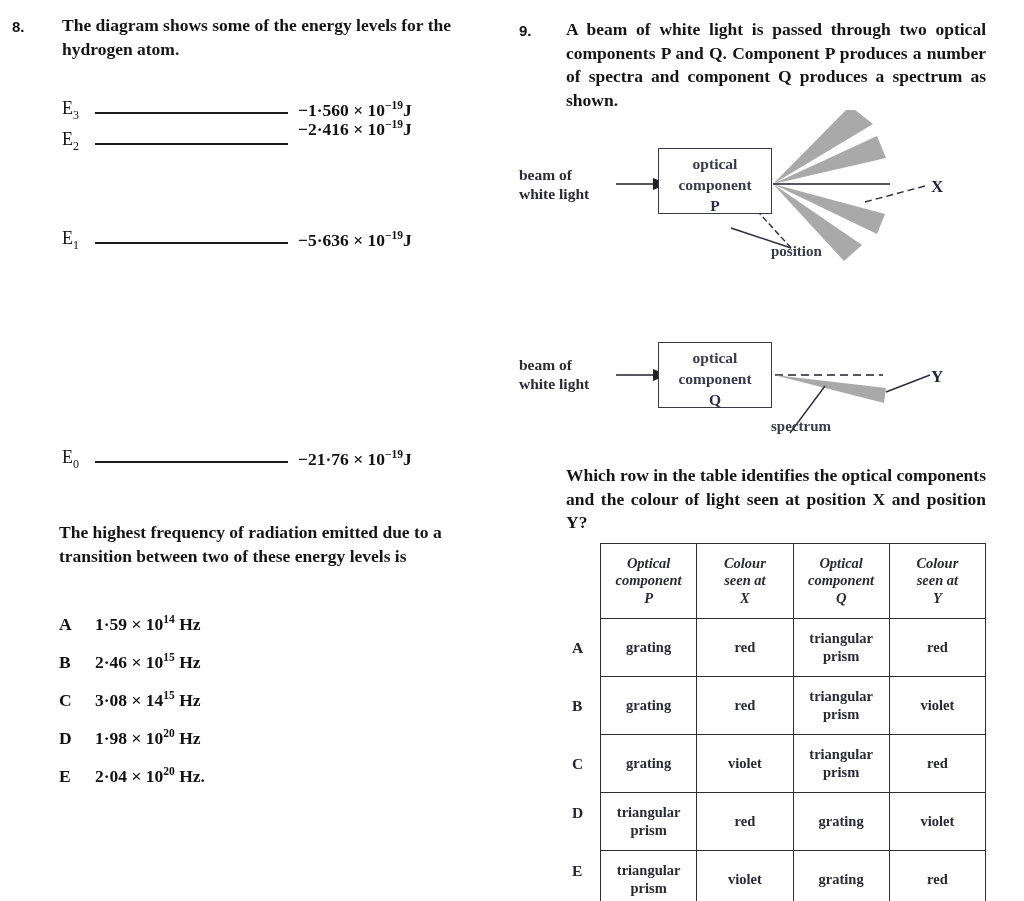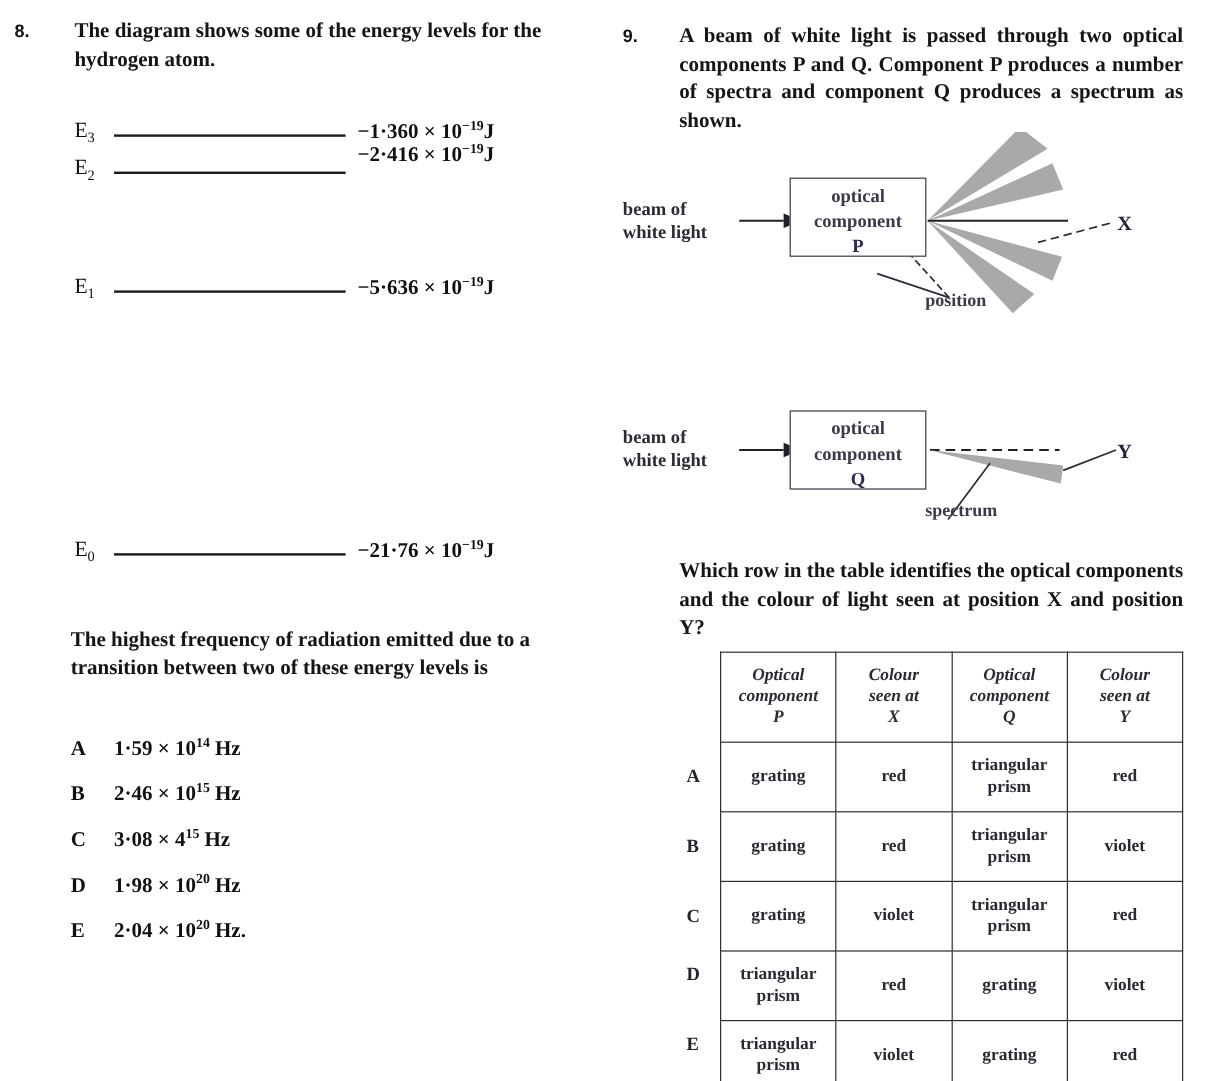--- a/index.html
+++ b/index.html
@@ -149,21 +149,21 @@
 
   <div class="abs qtext" style="left:62px; top:14px; width:400px;">The diagram shows some of the energy levels for the hydrogen atom.</div>
 
   <div id="energy-diagram">
 
     <div class="lvl-label" style="left:62px; top:98px;">
       <span>E</span><sub>3</sub>
     </div>
     <div class="lvl-line" style="left:95px; top:112px; width:193px;"></div>
     <div class="lvl-value" style="left:298px; top:99px;">
-      <span>−1·360 × 10</span><sup>−19</sup><span>J</span>
+      <span>−1·560 × 10</span><sup>−19</sup><span>J</span>
     </div>
 
     <div class="lvl-label" style="left:62px; top:129px;">
       <span>E</span><sub>2</sub>
     </div>
     <div class="lvl-line" style="left:95px; top:143px; width:193px;"></div>
     <div class="lvl-value" style="left:298px; top:118px;">
       <span>−2·416 × 10</span><sup>−19</sup><span>J</span>
     </div>
 
@@ -186,21 +186,21 @@
 
   <div class="abs qtext" style="left:59px; top:521px; width:400px;">The highest frequency of radiation emitted due to a transition between two of these energy levels is</div>
 
   <div class="opt-row" style="left:59px; top:613px;">
     <span class="opt-letter">A</span><span class="opt-val"><span>1·59 × 10</span><sup>14</sup> <span>Hz</span></span>
   </div>
   <div class="opt-row" style="left:59px; top:651px;">
     <span class="opt-letter">B</span><span class="opt-val"><span>2·46 × 10</span><sup>15</sup> <span>Hz</span></span>
   </div>
   <div class="opt-row" style="left:59px; top:689px;">
-    <span class="opt-letter">C</span><span class="opt-val"><span>3·08 × 4</span><sup>15</sup> <span>Hz</span></span>
+    <span class="opt-letter">C</span><span class="opt-val"><span>3·08 × 14</span><sup>15</sup> <span>Hz</span></span>
   </div>
   <div class="opt-row" style="left:59px; top:727px;">
     <span class="opt-letter">D</span><span class="opt-val"><span>1·98 × 10</span><sup>20</sup> <span>Hz</span></span>
   </div>
   <div class="opt-row" style="left:59px; top:765px;">
     <span class="opt-letter">E</span><span class="opt-val"><span>2·04 × 10</span><sup>20</sup> <span>Hz.</span></span>
   </div>
 
   <div class="abs qnum" style="left:519px; top:22px;">9.</div>
 

